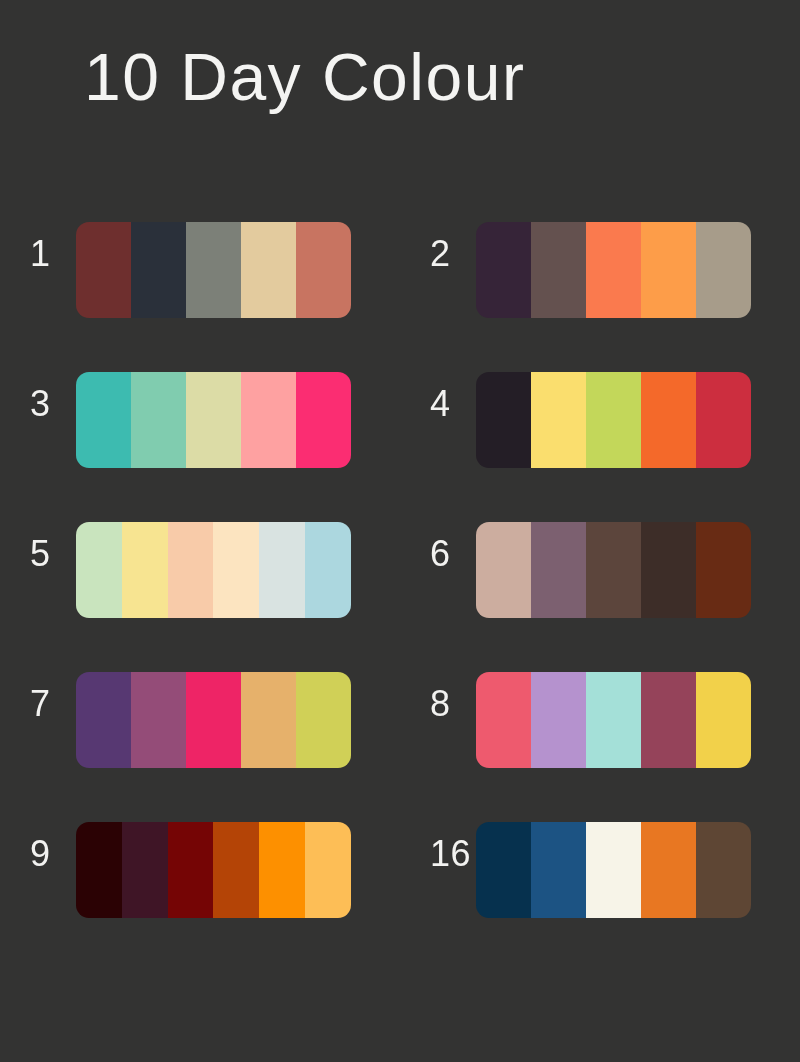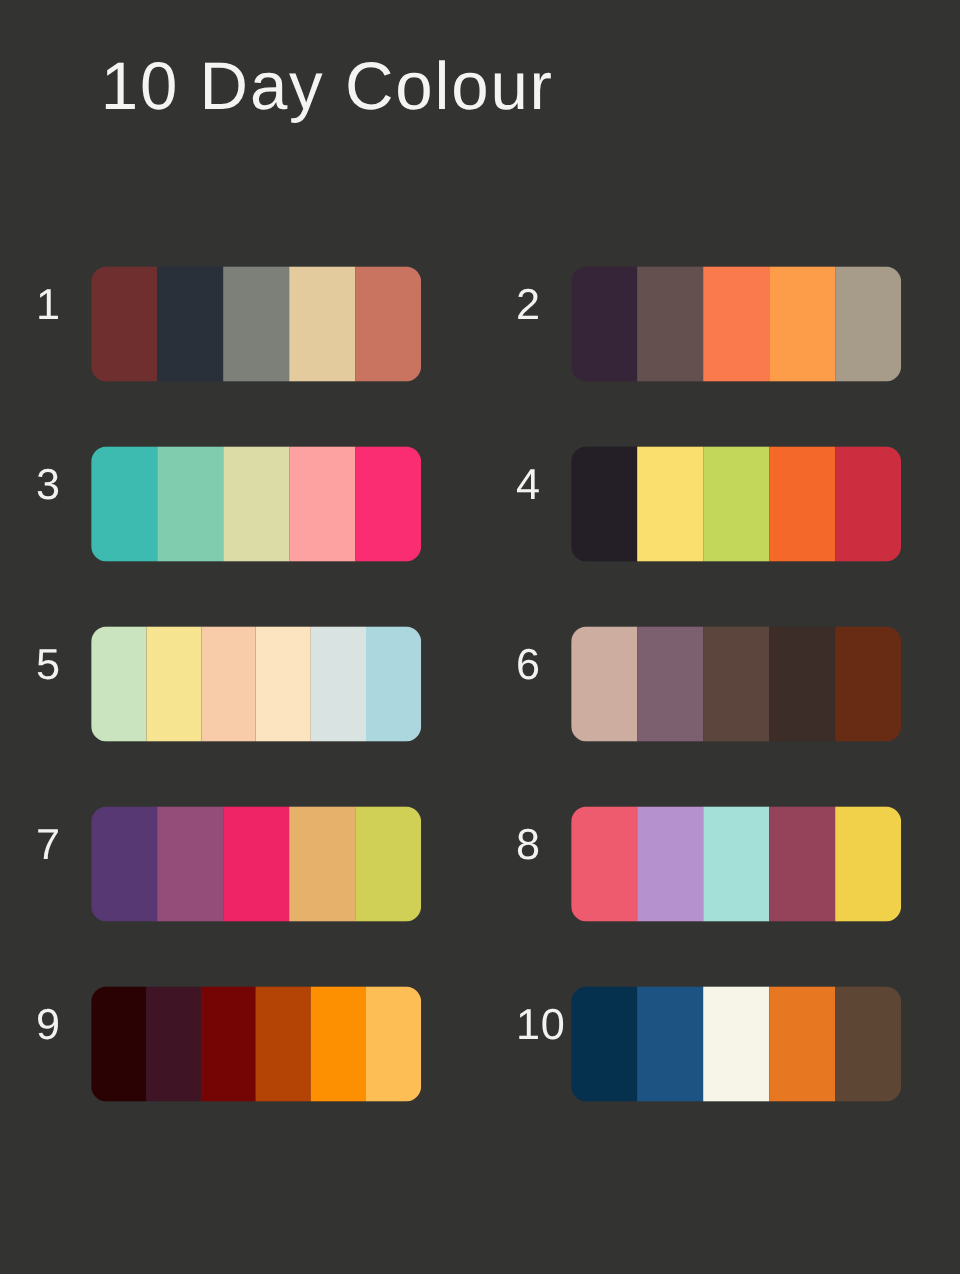--- a/index.html
+++ b/index.html
@@ -11,21 +11,21 @@
     height: 1062px;
     background: #333332;
     font-family: "Liberation Sans", sans-serif;
     overflow: hidden;
     position: relative;
   }
   .page-title {
     position: absolute;
     left: 84px;
     top: 44px;
-    font-size: 56px;
+    font-size: 66px;
     font-weight: 300;
     color: #F4F4F2;
     letter-spacing: 1.5px;
     line-height: 1;
     white-space: nowrap;
   }
   .palette-grid {
     position: absolute;
     left: 0;
     top: 222px;
@@ -156,21 +156,21 @@
       <div class="palette-bar">
         <div class="swatch" style="background: rgb(43, 2, 4);"></div>
         <div class="swatch" style="background: rgb(63, 21, 38);"></div>
         <div class="swatch" style="background: rgb(117, 5, 5);"></div>
         <div class="swatch" style="background: rgb(180, 68, 6);"></div>
         <div class="swatch" style="background: rgb(253, 144, 0);"></div>
         <div class="swatch" style="background: rgb(253, 190, 86);"></div>
       </div>
     </div>
     <div class="palette-cell">
-      <div class="palette-number">10</div>
+      <div class="palette-number">16</div>
       <div class="palette-bar">
         <div class="swatch" style="background: rgb(6, 49, 78);"></div>
         <div class="swatch" style="background: rgb(28, 83, 131);"></div>
         <div class="swatch" style="background: rgb(247, 244, 232);"></div>
         <div class="swatch" style="background: rgb(232, 119, 34);"></div>
         <div class="swatch" style="background: rgb(94, 70, 52);"></div>
       </div>
     </div>
   </div>
 

